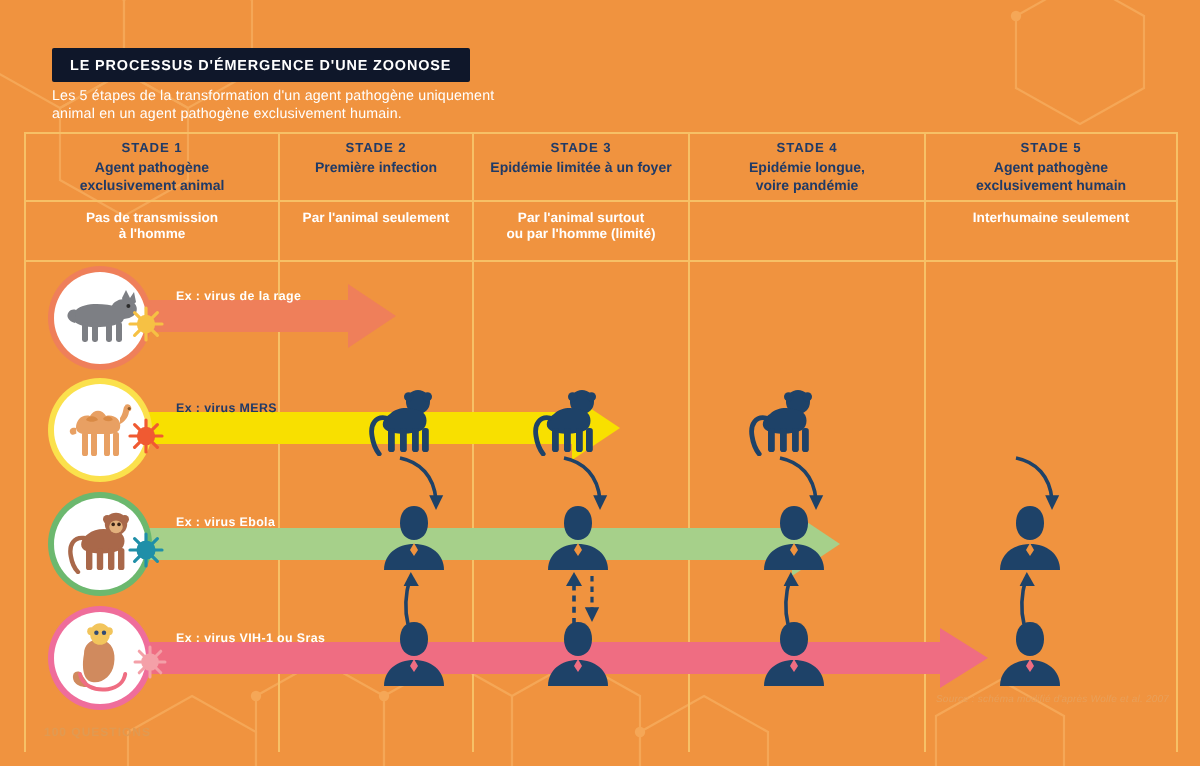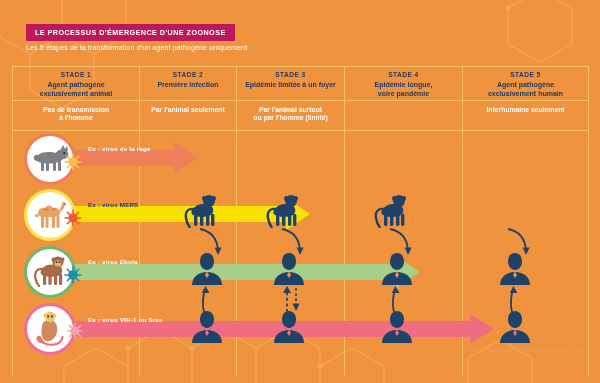--- a/index.html
+++ b/index.html
@@ -10,21 +10,21 @@
     position:relative;
   }
   #stage{position:absolute;left:0;top:0;width:600px;height:383px;overflow:hidden;background:#f0933f;}
 
   
   .hexlayer{position:absolute;left:0;top:0;width:600px;height:383px;pointer-events:none;}
 
   
   .title-banner{
     position:absolute;left:26px;top:24px;
-    background:#be185d;color:#ffffff;
+    background:#0f172a;color:#ffffff;
     font-size:7.2px;font-weight:bold;letter-spacing:.45px;
     padding:4px 9px 4px 9px;border-radius:1px;white-space:nowrap;
   }
   .subtitle{
     position:absolute;left:26px;top:44px;width:320px;
     color:#ffffff;font-size:7.1px;font-weight:normal;line-height:9px;letter-spacing:.1px;
   }
 
   
   .vline{position:absolute;width:1px;background:#f7c066;}
@@ -77,20 +77,21 @@
       <circle cx="128" cy="348" r="2.6"></circle>
       <circle cx="192" cy="348" r="2.6"></circle>
       <circle cx="320" cy="366" r="2.6"></circle>
       <circle cx="508" cy="8" r="2.6"></circle>
     </g>
   </svg>
 
   <div class="title-banner">LE PROCESSUS D'ÉMERGENCE D'UNE ZOONOSE</div>
   <div class="subtitle">
     <span>Les 5 étapes de la transformation d'un agent pathogène uniquement</span><br>
+    <span>animal en un agent pathogène exclusivement humain.</span>
   </div>
 
   <div class="hline" style="left:12px;top:66px;width:576px;"></div>
   <div class="hline" style="left:12px;top:100px;width:576px;"></div>
   <div class="hline" style="left:12px;top:130px;width:576px;"></div>
 
   <div class="vline" style="left:139px;top:66px;height:310px;"></div>
   <div class="vline" style="left:236px;top:66px;height:310px;"></div>
   <div class="vline" style="left:344px;top:66px;height:310px;"></div>
   <div class="vline" style="left:462px;top:66px;height:310px;"></div>

